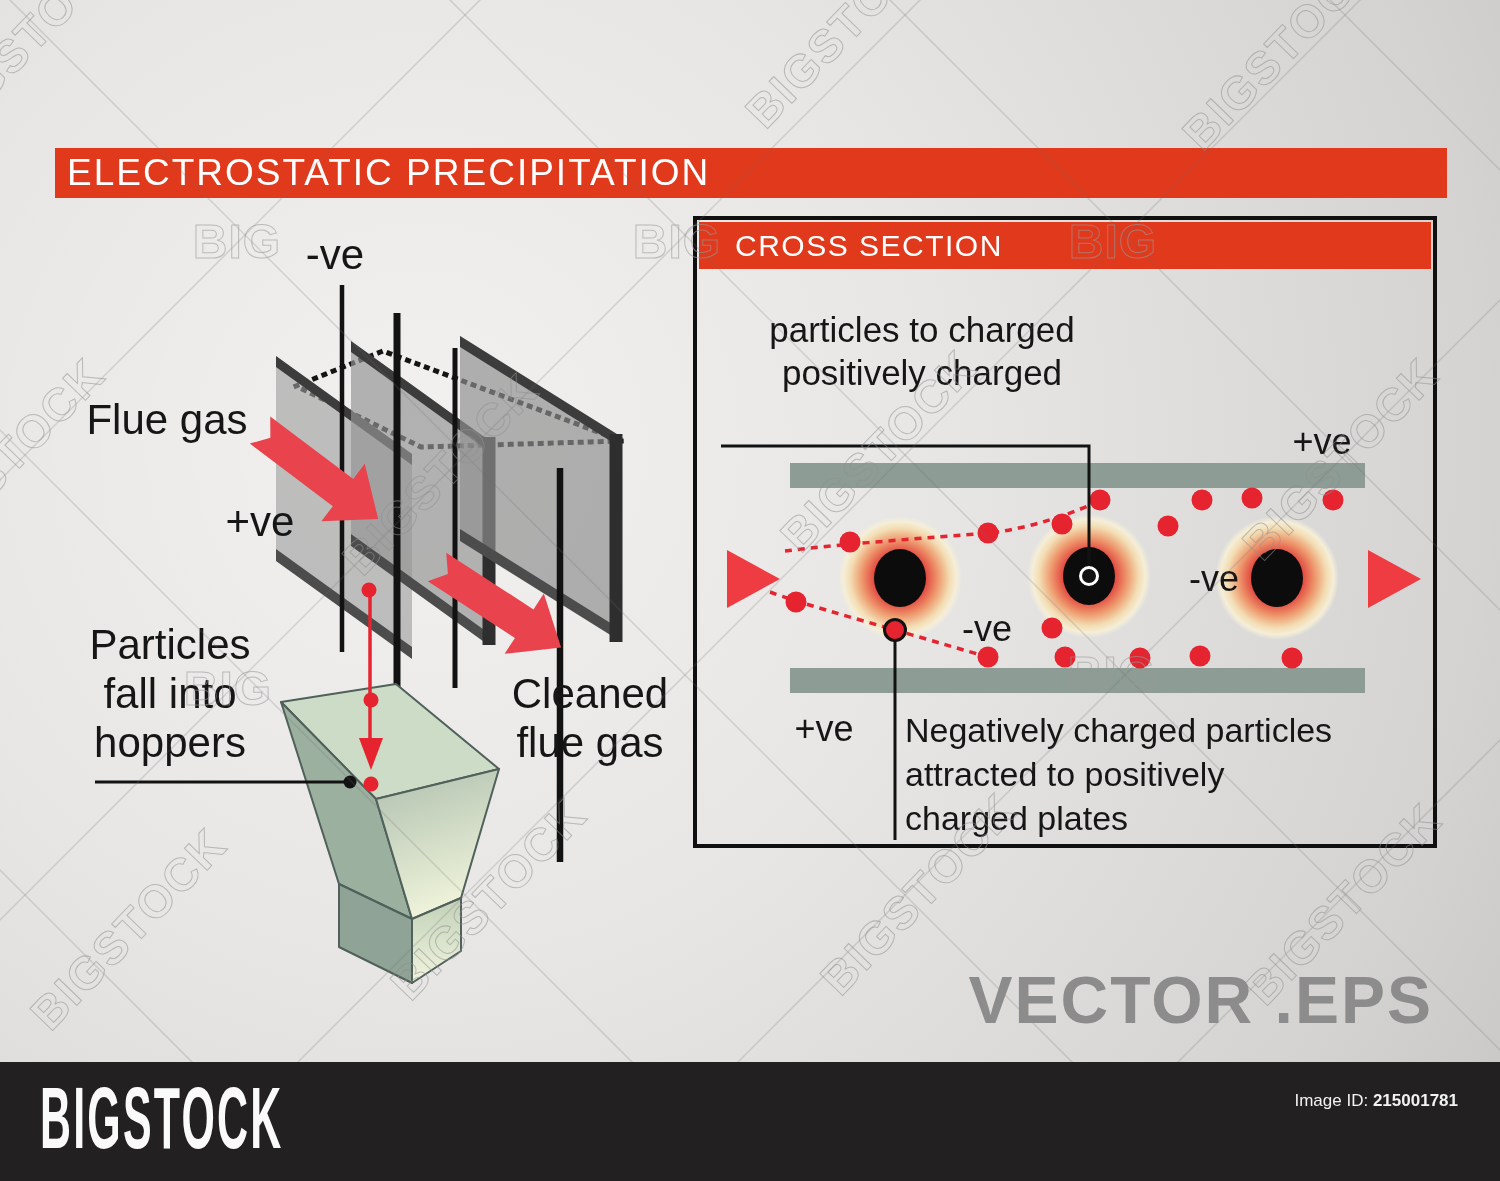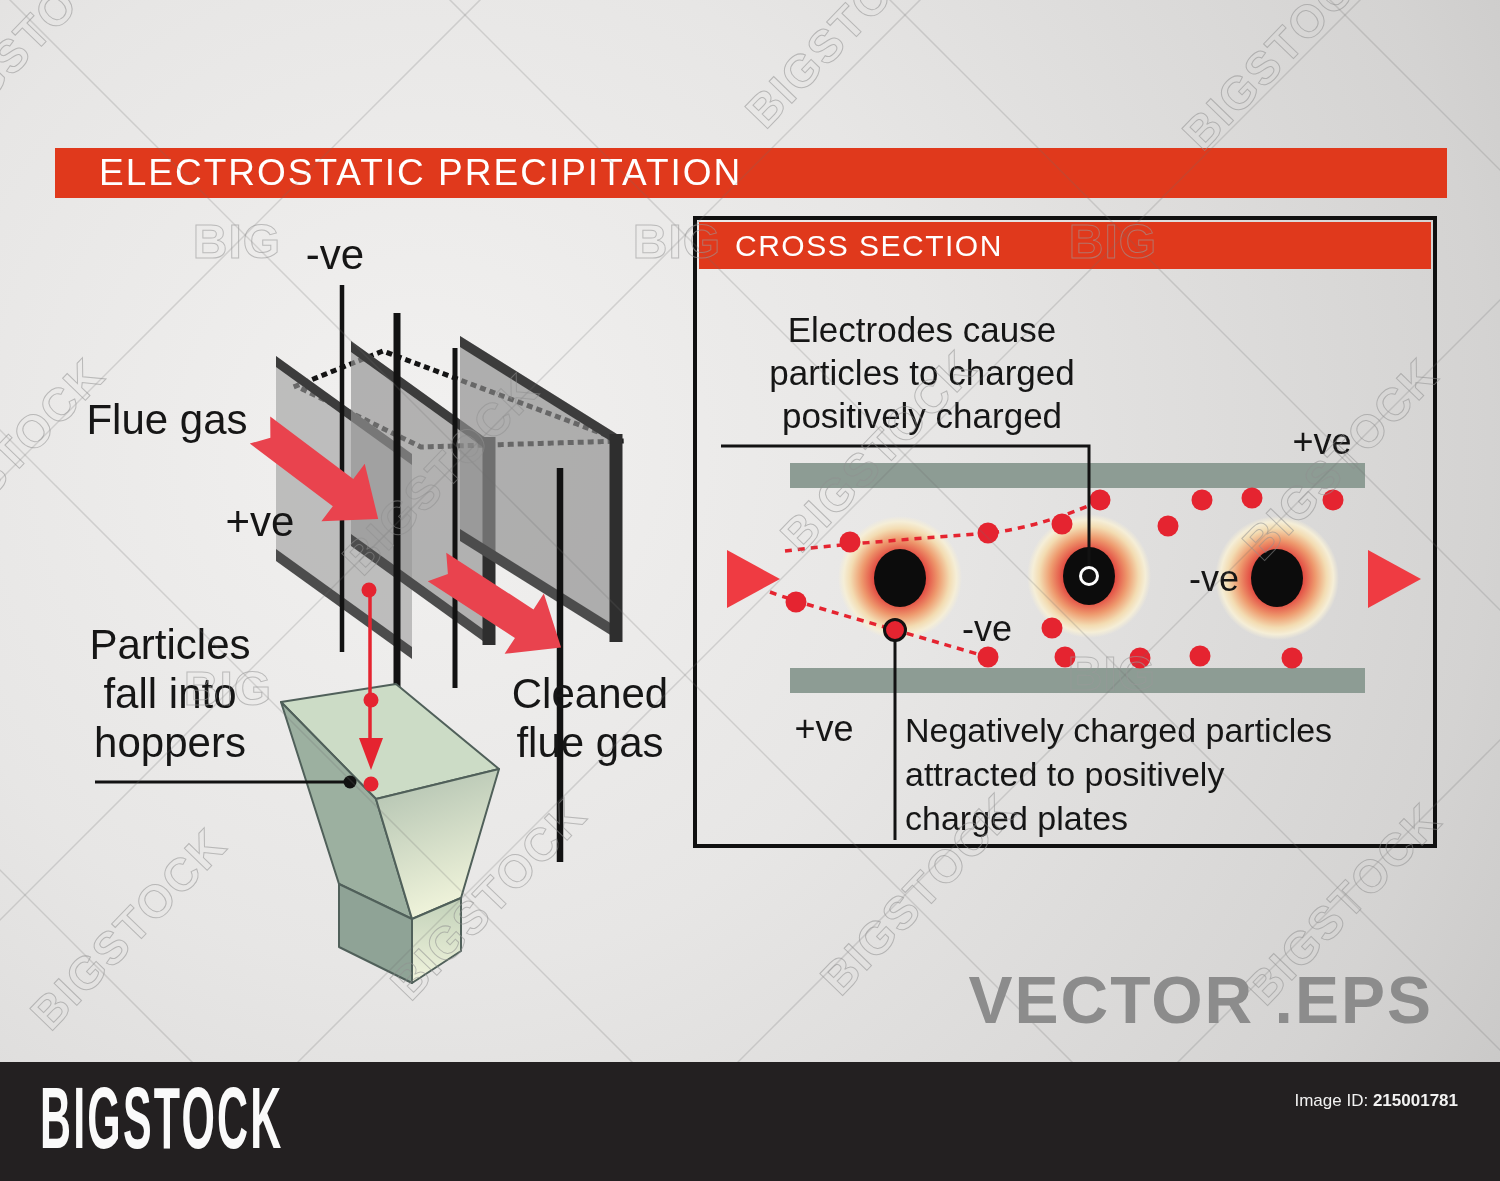--- a/index.html
+++ b/index.html
@@ -4,21 +4,21 @@
 <style>
   html,body{margin:0;padding:0;background:#9a9a9a;}
   .canvas{
     position:relative;width:1500px;height:1181px;overflow:hidden;
     background:radial-gradient(circle at 28% 38%, #f2f1f0 0%, #e7e6e5 40%, #d4d3d2 82%, #c7c6c5 100%);
     font-family:"Liberation Sans", sans-serif;color:#1c1c1c;
   }
   .abs{position:absolute;}
   .title-bar{
     left:55px;top:148px;width:1392px;height:50px;background:#e0391c;
-    display:flex;align-items:center;padding-left:44px;box-sizing:border-box;
+    display:flex;align-items:center;padding-left:12px;box-sizing:border-box;
     color:#fff;font-size:37px;letter-spacing:2px;font-weight:400;white-space:nowrap;
   }
   .cross-box{
     left:693px;top:216px;width:744px;height:632px;border:4px solid #101010;
     box-sizing:border-box;background:rgba(234,233,231,0.85);
   }
   .cross-header{
     position:absolute;left:2px;right:2px;top:2px;height:47px;background:#e0391c;
     display:flex;align-items:center;padding-left:36px;color:#fff;font-size:30px;
     letter-spacing:1.5px;white-space:nowrap;
@@ -192,21 +192,20 @@
     <div class="cross-header">
       <span>CROSS SECTION</span>
     </div>
   </div>
 
   <div class="abs title-bar">
     <span>ELECTROSTATIC PRECIPITATION</span>
   </div>
 
   <div class="abs note note-top">
-    <div>Electrodes cause</div>
     <div>particles to charged</div>
     <div>positively charged</div>
   </div>
   <div class="abs note note-bottom">
     <div>Negatively charged particles</div>
     <div>attracted to positively</div>
     <div>charged plates</div>
   </div>
 
   <svg class="abs" id="wm-svg" style="left:0;top:0" width="1500" height="1181" viewBox="0 0 1500 1181">

